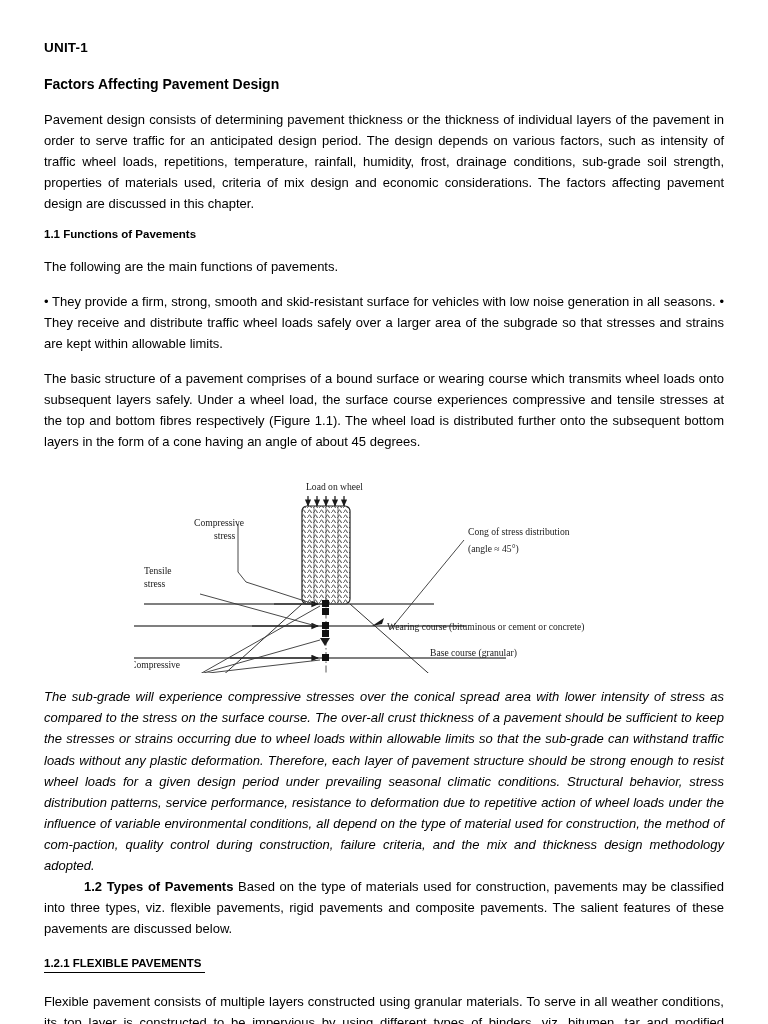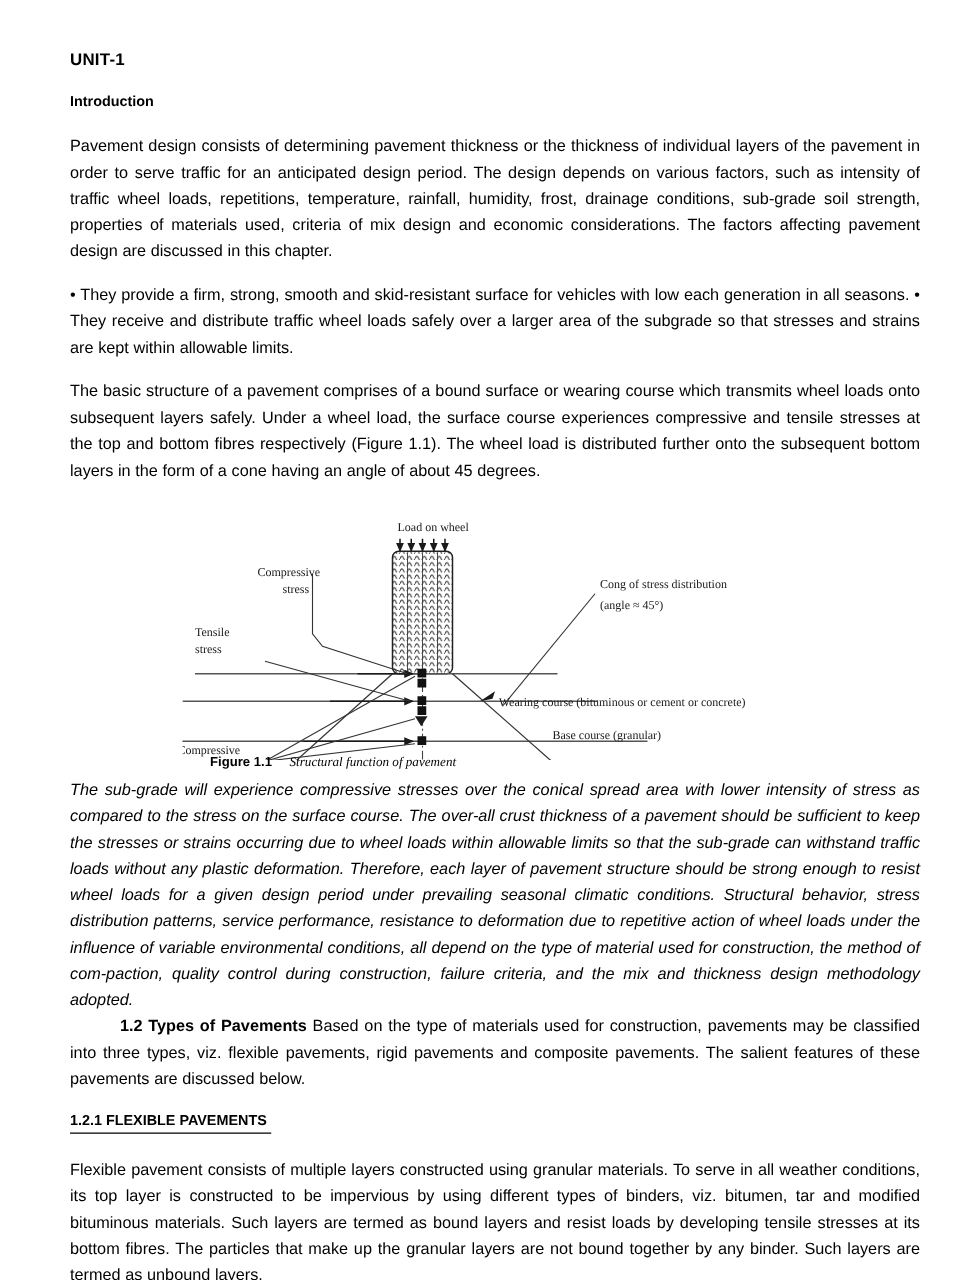--- a/index.html
+++ b/index.html
@@ -14,21 +14,21 @@
     overflow: hidden;
     font-family: "Liberation Sans", sans-serif;
     color: #000000;
   }
   .page {
     position: relative;
     width: 768px;
     height: 988px;
     background: #ffffff;
     box-sizing: border-box;
-    padding: 40px 44px 0 56px;
+    padding: 40px 44px 0 44px;
   }
   .content {
     width: 680px;
   }
 
   
   h1.unit {
     font-size: 13.5px;
     font-weight: bold;
     letter-spacing: 0.2px;
@@ -113,28 +113,30 @@
   }
 </style>
 </head>
 <body>
 
 <div class="page">
   <div class="content">
 
     <h1 class="unit">UNIT-1</h1>
 
-
-    <h3 class="section-label">Introduction</h3>
+    <h2 class="doc-title">Factors Affecting Pavement Design</h2>
+
 
     <p class="body">Pavement design consists of determining pavement thickness or the thickness of individual layers of the pavement in order to serve traffic for an anticipated design period. The design depends on various factors, such as intensity of traffic wheel loads, repetitions, temperature, rainfall, humidity, frost, drainage conditions, sub-grade soil strength, properties of materials used, criteria of mix design and economic considerations. The factors affecting pavement design are discussed in this chapter.</p>
 
-
-
-    <p class="body">• They provide a firm, strong, smooth and skid-resistant surface for vehicles with low each generation in all seasons. • They receive and distribute traffic wheel loads safely over a larger area of the subgrade so that stresses and strains are kept within allowable limits.</p>
+    <h3 class="sub-head">1.1 Functions of Pavements</h3>
+
+    <p class="body nojust">The following are the main functions of pavements.</p>
+
+    <p class="body">• They provide a firm, strong, smooth and skid-resistant surface for vehicles with low noise generation in all seasons. • They receive and distribute traffic wheel loads safely over a larger area of the subgrade so that stresses and strains are kept within allowable limits.</p>
 
     <p class="body">The basic structure of a pavement comprises of a bound surface or wearing course which transmits wheel loads onto subsequent layers safely. Under a wheel load, the surface course experiences compressive and tensile stresses at the top and bottom fibres respectively (Figure 1.1). The wheel load is distributed further onto the subsequent bottom layers in the form of a cone having an angle of about 45 degrees.</p>
 
     
     <div class="figure-wrap">
       <svg class="fig-svg" width="500" height="195" viewBox="0 0 500 195">
         <defs>
 
           <pattern id="wheelTex" width="6" height="5" patternUnits="userSpaceOnUse">
             <rect width="6" height="5" fill="#ffffff"></rect>
@@ -227,23 +229,20 @@
 
         <text class="fig-label" x="334" y="57">Cong of stress distribution</text>
         <text class="fig-label" x="334" y="74">(angle ≈ 45°)</text>
 
         <text class="fig-label" x="253" y="152">Wearing course (bituminous or cement or concrete)</text>
         <text class="fig-label" x="296" y="178">Base course (granular)</text>
         <text class="fig-label" x="318" y="203">Sub-base course (granular)</text>
         <text class="fig-label" x="310" y="226">Sub-grade</text>
       </svg>
 
-      <div class="fig-caption">
-        <span class="fignum">Figure 1.1</span><span class="figtext">Structural function of pavement</span>
-      </div>
     </div>
     
 
     <p class="body tight">The sub-grade will experience compressive stresses over the conical spread area with lower intensity of stress as compared to the stress on the surface course. The over-all crust thickness of a pavement should be sufficient to keep the stresses or strains occurring due to wheel loads within allowable limits so that the sub-grade can withstand traffic loads without any plastic deformation. Therefore, each layer of pavement structure should be strong enough to resist wheel loads for a given design period under prevailing seasonal climatic conditions. Structural behavior, stress distribution patterns, service performance, resistance to deformation due to repetitive action of wheel loads under the influence of variable environmental conditions, all depend on the type of material used for construction, the method of com-paction, quality control during construction, failure criteria, and the mix and thickness design methodology adopted.</p>
 
     <p class="body"><b>1.2 Types of Pavements</b><span> Based on the type of materials used for construction, pavements may be classified into three types, viz. flexible pavements, rigid pavements and composite pavements. The salient features of these pavements are discussed below.</span></p>
 
     <h3 class="sub-head-underline">1.2.1 FLEXIBLE PAVEMENTS</h3>
 
     <p class="body">Flexible pavement consists of multiple layers constructed using granular materials. To serve in all weather conditions, its top layer is constructed to be impervious by using different types of binders, viz. bitumen, tar and modified bituminous materials. Such layers are termed as bound layers and resist loads by developing tensile stresses at its bottom fibres. The particles that make up the granular layers are not bound together by any binder. Such layers are termed as unbound layers.</p>

